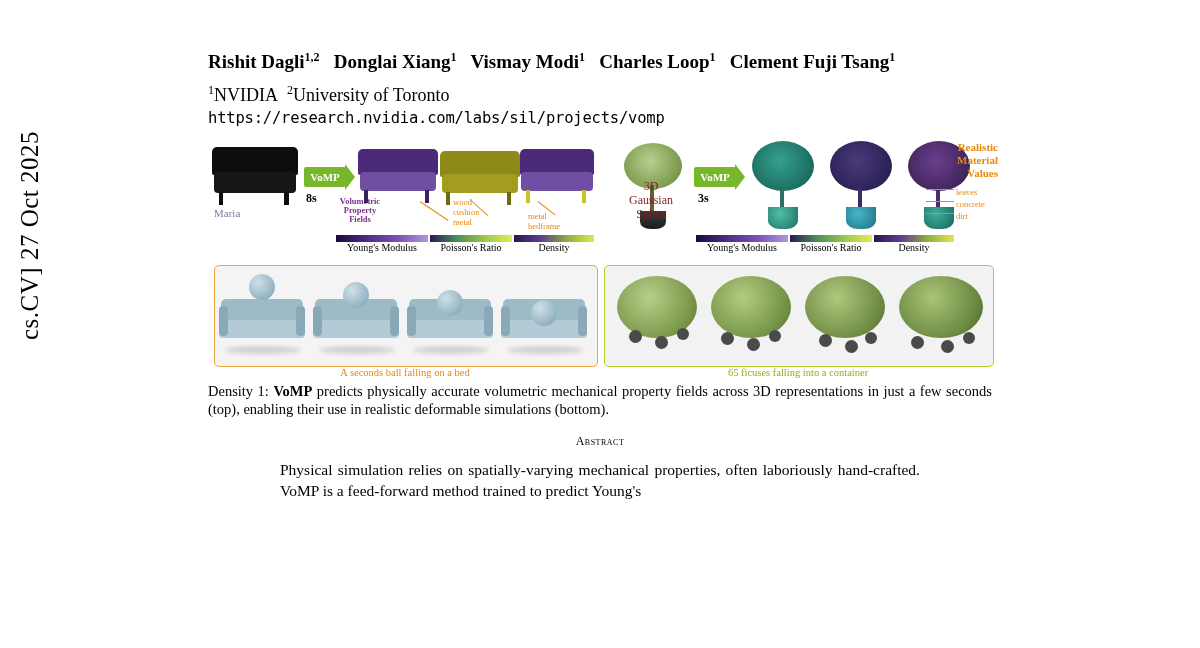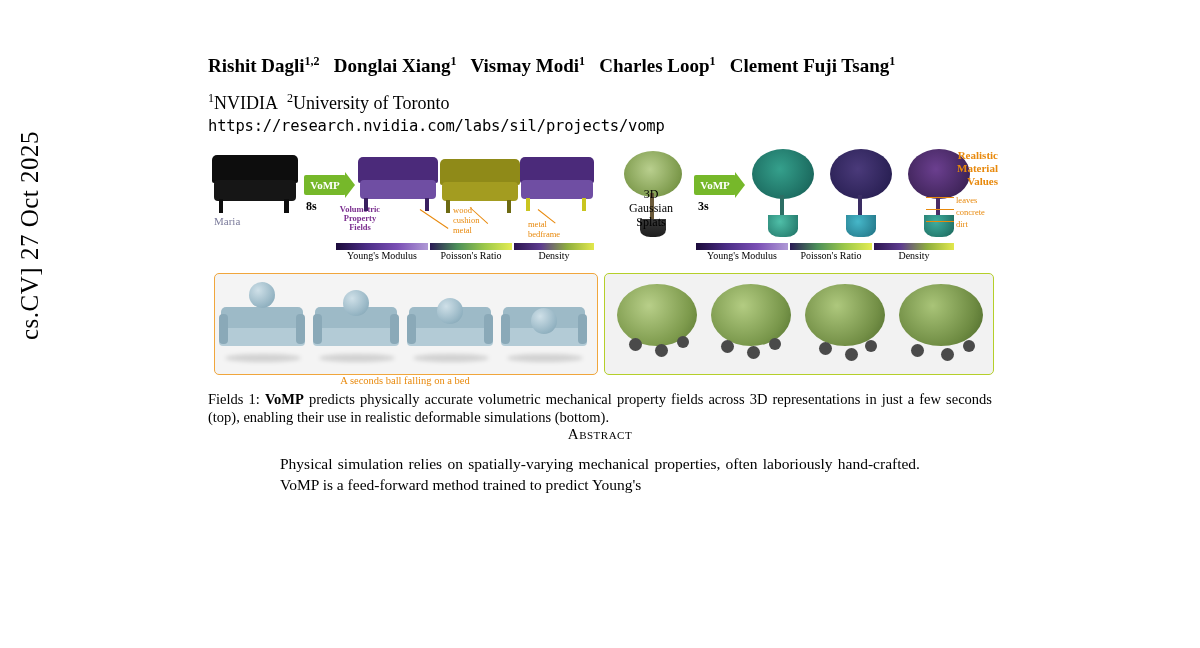--- a/index.html
+++ b/index.html
@@ -47,21 +47,21 @@
     letter-spacing: 0.3px;
   }
   .title .g { color: #76b82a; }
   .title-line2 { }
 
   
   .authors {
     margin-top: 36px;
     font-size: 19px;
     font-weight: bold;
-    line-height: 34px;
+    line-height: 27px;
   }
   .authors sup { font-weight: bold; font-size: 12px; }
   .affil {
     margin-top: 4px;
     font-size: 18px;
     line-height: 22px;
   }
   .affil sup { font-size: 12px; }
   .url {
     margin-top: 3px;
@@ -175,21 +175,21 @@
   .plant-pot {
     position: absolute;
     border-radius: 0 0 40% 40%;
   }
   .foliage { position: absolute; border-radius: 50%; }
   .trunk { position: absolute; }
 
   .label-3dgs {
     position: absolute;
     font-size: 12px;
-    color: #000000;
+    color: #7f1d1d;
     text-align: center;
     line-height: 14px;
     width: 58px;
   }
 
   
   .sim-panel {
     position: absolute;
     top: 126px;
     border-radius: 5px;
@@ -236,22 +236,23 @@
   
   .fig-caption {
     margin-top: 8px;
     font-size: 14.5px;
     line-height: 18px;
     text-align: justify;
   }
   .fig-caption b { font-weight: bold; }
 
   .abstract-head {
-    text-align: center;
-    font-size: 15px;
+    margin-top: 16px;
+    text-align: center;
+    font-size: 12px;
     font-variant: small-caps;
     letter-spacing: 0.5px;
   }
   .abstract-body {
     margin: 10px auto 0 auto;
     width: 640px;
     font-size: 15.5px;
     line-height: 21px;
     text-align: justify;
   }
@@ -434,22 +435,23 @@
       </div>
       <div class="ficus" style="left:292px; top:8px; width:88px; height:84px;">
         <div class="foliage" style="left:2px; top:2px; width:84px; height:62px; background:radial-gradient(circle at 40% 35%, #a9c478, #6e8b42 65%, #466325);"></div>
         <div class="ficus-ball" style="left:14px; top:62px; width:13px; height:13px;"></div>
         <div class="ficus-ball" style="left:44px; top:66px; width:13px; height:13px;"></div>
         <div class="ficus-ball" style="left:66px; top:58px; width:12px; height:12px;"></div>
       </div>
     </div>
 
     <div class="sim-caption sim-caption-left">A seconds ball falling on a bed</div>
+    <div class="sim-caption sim-caption-right">65 ficuses falling into a container</div>
   </div>
 
   <div class="fig-caption">
-    <span>Fields 1: </span><b>VoMP</b><span> predicts physically accurate volumetric mechanical property fields across 3D representations in just a few seconds (top), enabling their use in realistic deformable simulations (bottom).</span>
+    <span>Density 1: </span><b>VoMP</b><span> predicts physically accurate volumetric mechanical property fields across 3D representations in just a few seconds (top), enabling their use in realistic deformable simulations (bottom).</span>
   </div>
 
   <div class="abstract-head">Abstract</div>
   <div class="abstract-body">Physical simulation relies on spatially-varying mechanical properties, often laboriously hand-crafted. VoMP is a feed-forward method trained to predict Young's</div>
 
 </div>
 
 </body></html>

